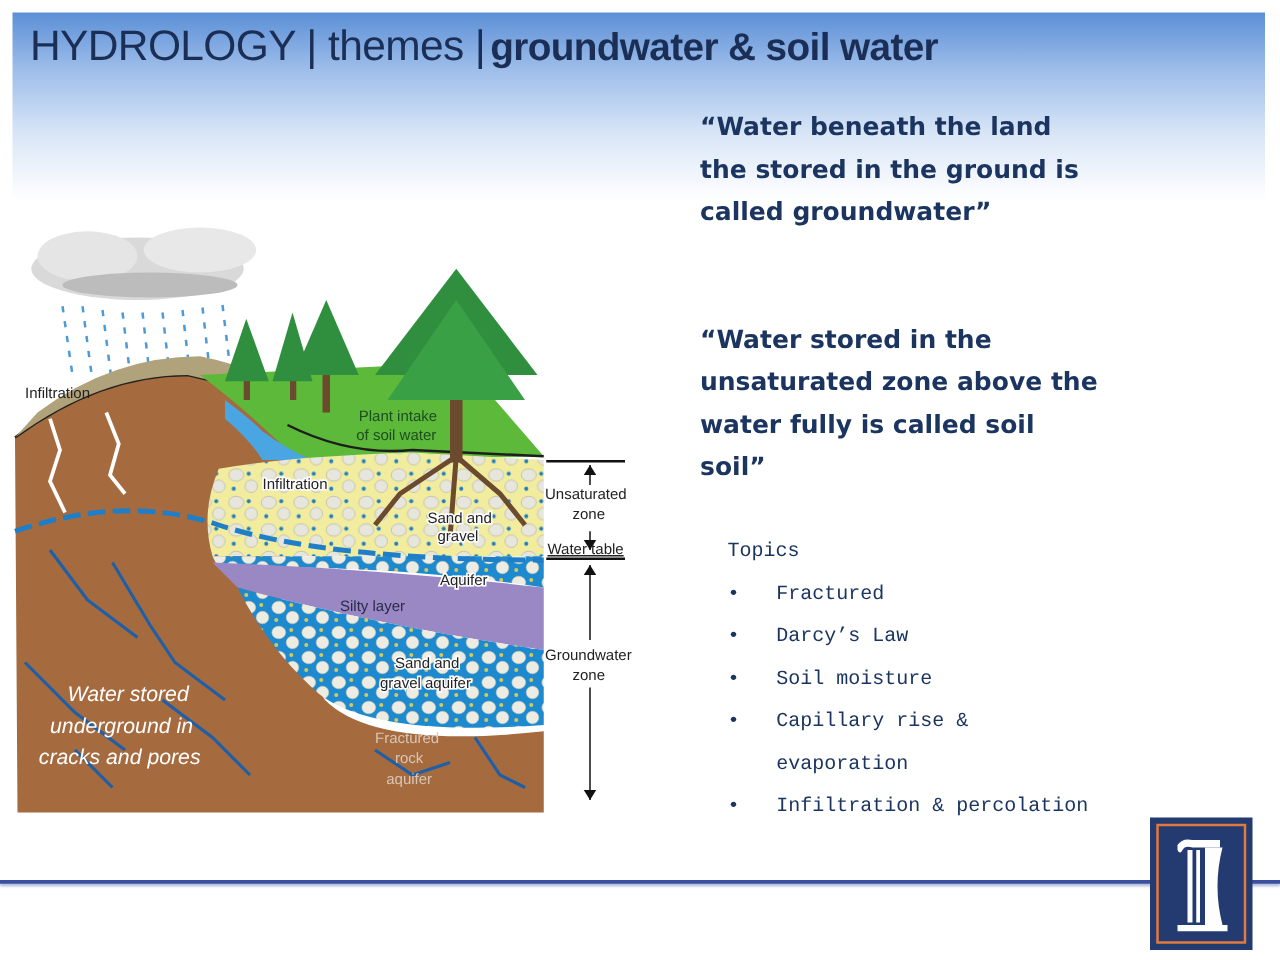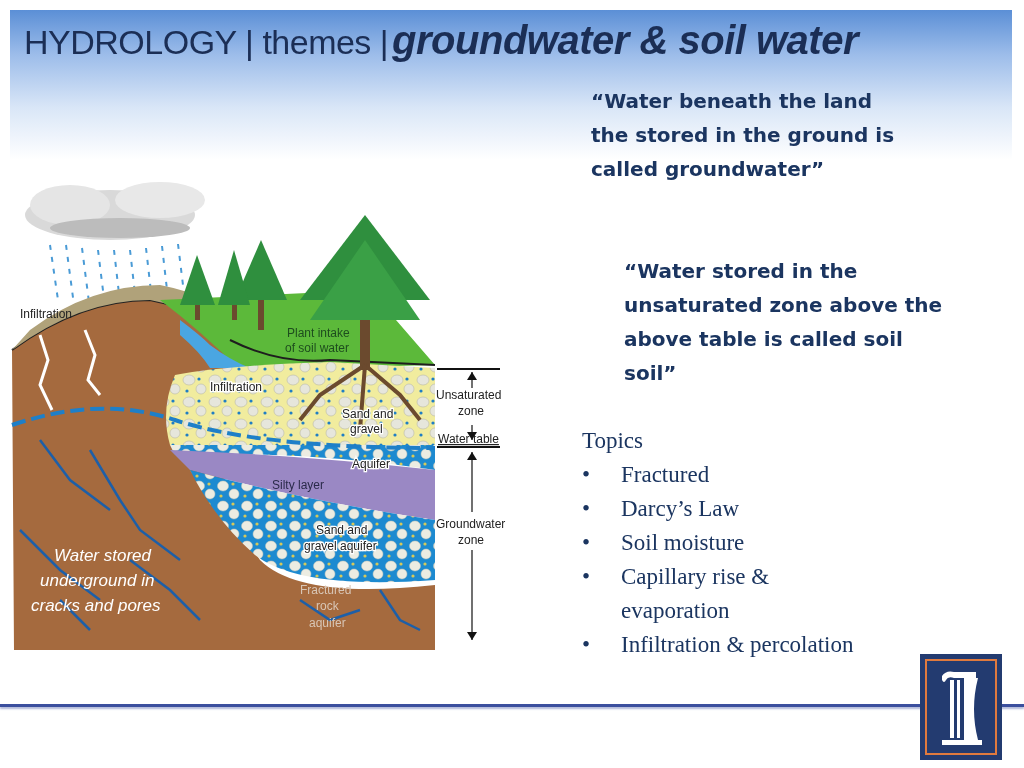--- a/index.html
+++ b/index.html
@@ -1,23 +1,23 @@
 <!DOCTYPE html>
 <html><head>
 <meta charset="utf-8">
 <style>
   html, body { margin:0; padding:0; }
   body { width:1024px; height:768px; position:relative; overflow:hidden; background:#ffffff; font-family:"Liberation Sans", sans-serif; }
   .header-band { position:absolute; left:10px; top:10px; width:1002px; height:150px;
     background:linear-gradient(to bottom, #5b8fd6 0%, #9dbdea 30%, #d9e6f7 65%, #ffffff 100%); }
   .title { position:absolute; left:24px; top:18px; font-family:"Liberation Sans", sans-serif; color:#1b2e55; white-space:nowrap; letter-spacing:-0.5px; }
   .title .main { font-size:34px; font-weight:normal; }
-  .title .sub { font-size:40px; font-weight:bold;font-style:italic; }
-  .quote { position:absolute; left:591px; width:340px; font-family:"DejaVu Sans", sans-serif; font-weight:bold; font-size:20px; line-height:34px; color:#1b3560; }
-  .topics { position:absolute; left:582px; top:424px; font-family:Liberation Serif, serif; font-size:23px; line-height:34px; color:#1b3560; }
+  .title .sub { font-size:31px; font-weight:bold; }
+  .quote { position:absolute; left:560px; width:340px; font-family:"DejaVu Sans", sans-serif; font-weight:bold; font-size:20px; line-height:34px; color:#1b3560; }
+  .topics { position:absolute; left:582px; top:424px; font-family:Liberation Mono, monospace; font-size:16px; line-height:34px; color:#1b3560; }
   .topics ul { list-style:none; margin:0; padding:0; }
   .topics li { position:relative; padding-left:39px; }
   .topics li .bullet { position:absolute; left:0; }
   .bottom-line { position:absolute; left:0; top:704px; width:1024px; height:3px; background:#3b4f9e; box-shadow:0 2px 2px #b0b8d8; }
   .logo { position:absolute; left:920px; top:654px; width:82px; height:106px; background:#233b70; }
   .logo .inner { position:absolute; left:5px; top:5px; width:68px; height:92px; border:2px solid #e07a3e; }
   .diagram { position:absolute; left:0; top:170px; width:520px; height:500px; }
   .lbl { font-family:"Liberation Sans", sans-serif; }
 </style>
 </head>
@@ -29,24 +29,24 @@
   <span class="main">HYDROLOGY | themes |</span>
   <span class="sub">groundwater &amp; soil water</span>
 </div>
 
 <div class="quote" style="top:84px;">
   <div>“Water beneath the land</div>
   <div>the stored in the ground is</div>
   <div>called groundwater”</div>
 </div>
 
-<div class="quote" style="top:254px;margin-left:33px;">
+<div class="quote" style="top:254px;">
   <div>“Water stored in the</div>
   <div>unsaturated zone above the</div>
-  <div>above table is called soil</div>
+  <div>water fully is called soil</div>
   <div>soil”</div>
 </div>
 
 <div class="topics">
   <div>Topics</div>
   <ul>
     <li><span class="bullet">•</span><span>Fractured</span></li>
     <li><span class="bullet">•</span><span>Darcy’s Law</span></li>
     <li><span class="bullet">•</span><span>Soil moisture</span></li>
     <li style="width:220px;"><span class="bullet">•</span><span>Capillary rise &amp; evaporation</span></li>

